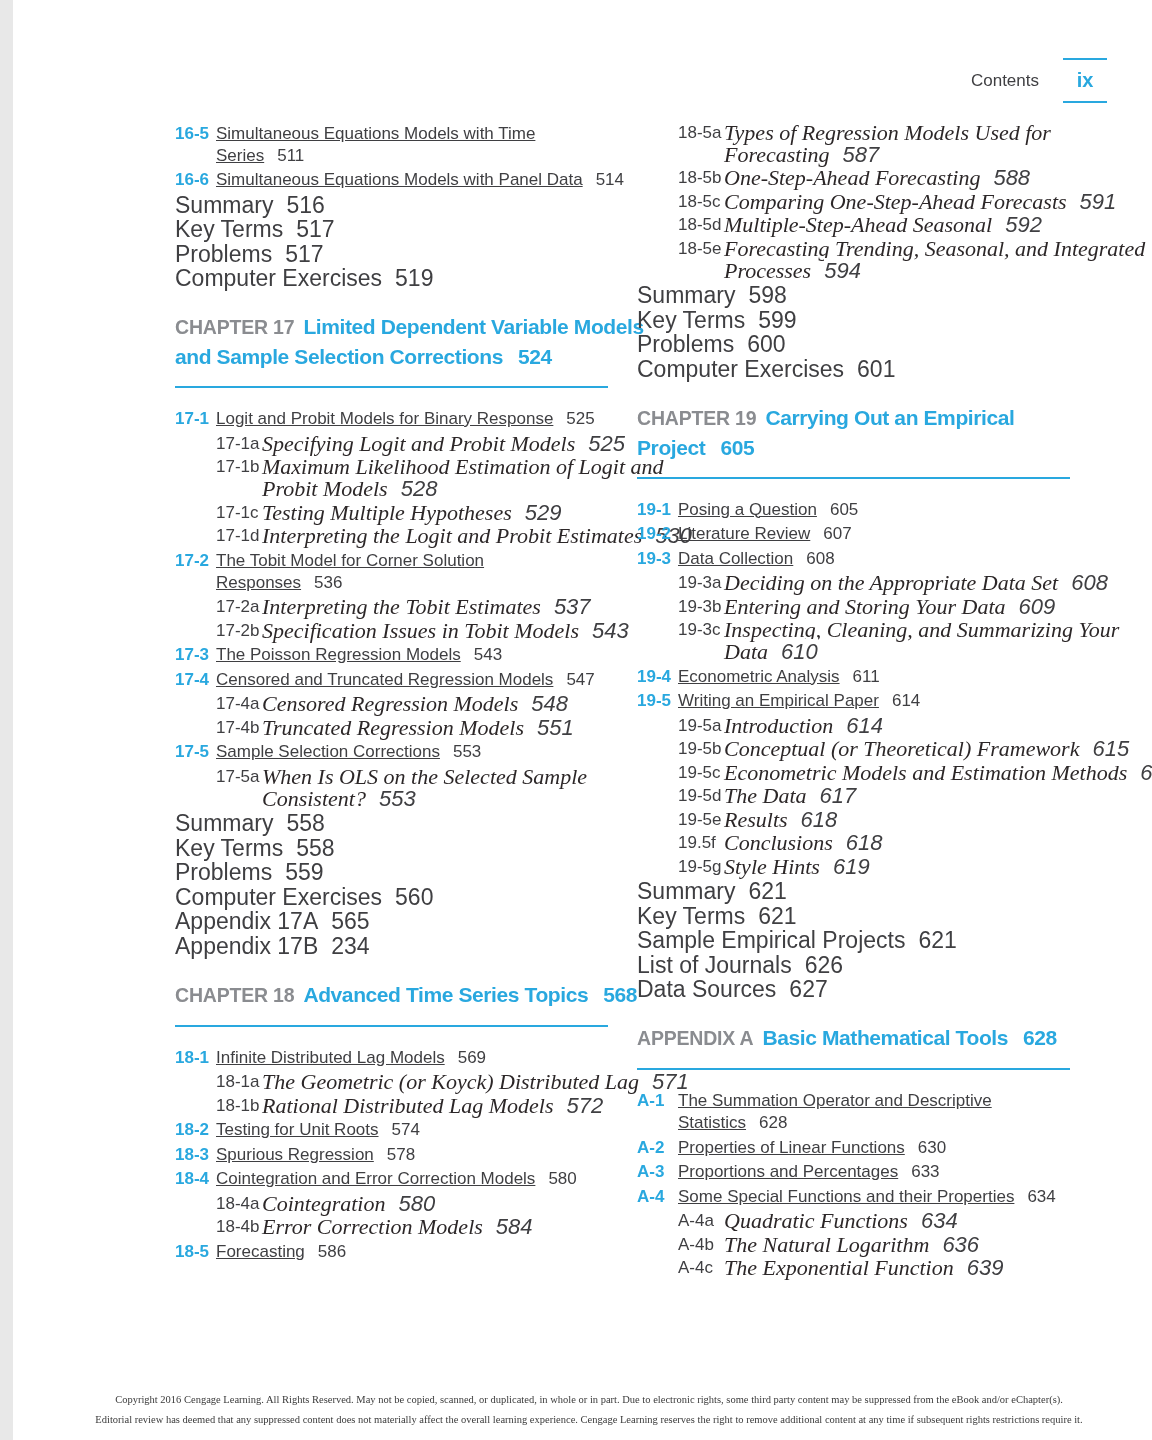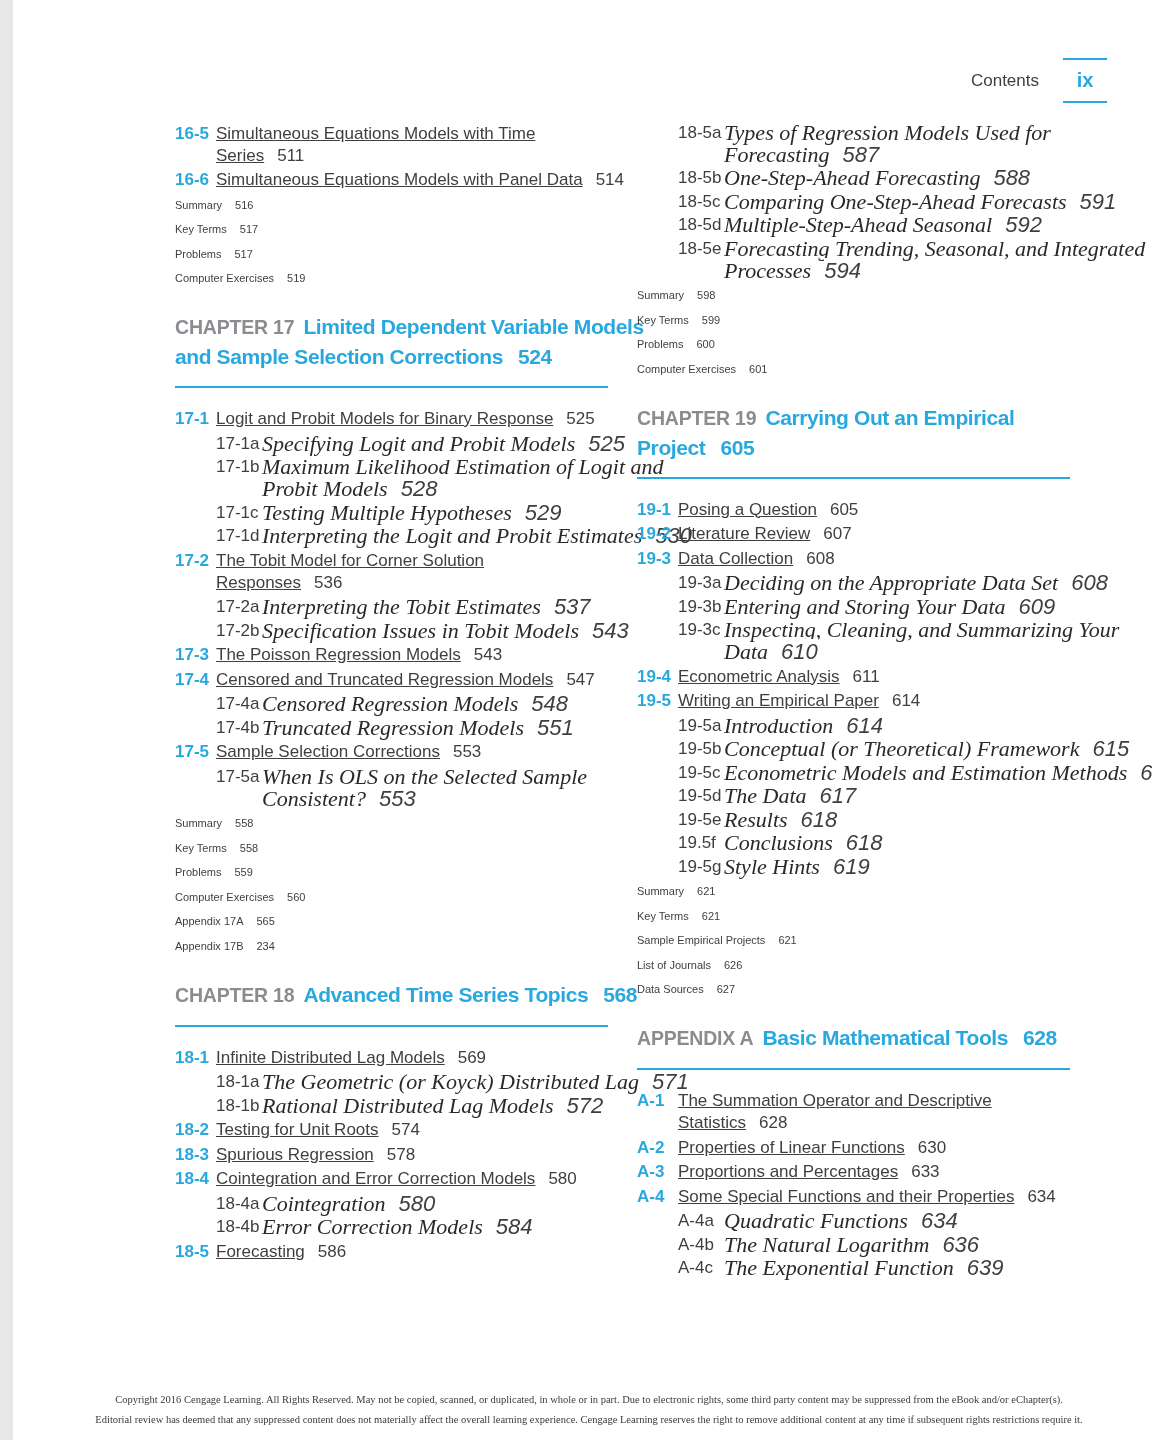--- a/index.html
+++ b/index.html
@@ -39,21 +39,21 @@
   .sub{padding-left:87px;margin:1.5px 0;}
   .sub .num{
     position:absolute;left:41px;top:0;color:var(--ink);
     font-family:"Liberation Sans",sans-serif;font-style:normal;font-size:17px;line-height:22px;
   }
   .sub .line{
     font-family:"Liberation Serif",serif;font-style:italic;color:var(--serif-ink);
     font-size:22px;line-height:22px;
   }
   
-  .plain{margin:2.5px 0;line-height:22px;font-size:11px;white-space:nowrap;}
+  .plain{margin:2.5px 0;line-height:22px;font-size:23px;white-space:nowrap;}
   .page{margin-left:13px;}
   
   .chapter{
     margin:23px 0 20px 0;padding-bottom:15px;border-bottom:2.5px solid var(--blue);
     width:433px;
   }
   .ch-line{line-height:29px;white-space:nowrap;font-weight:bold;font-size:21px;letter-spacing:-0.4px;}
   .ch-label{color:var(--gray-label);margin-right:9px;font-size:19.5px;letter-spacing:-0.2px;}
   .ch-title{color:var(--blue);}
   .ch-page{color:var(--blue);margin-left:15px;}

